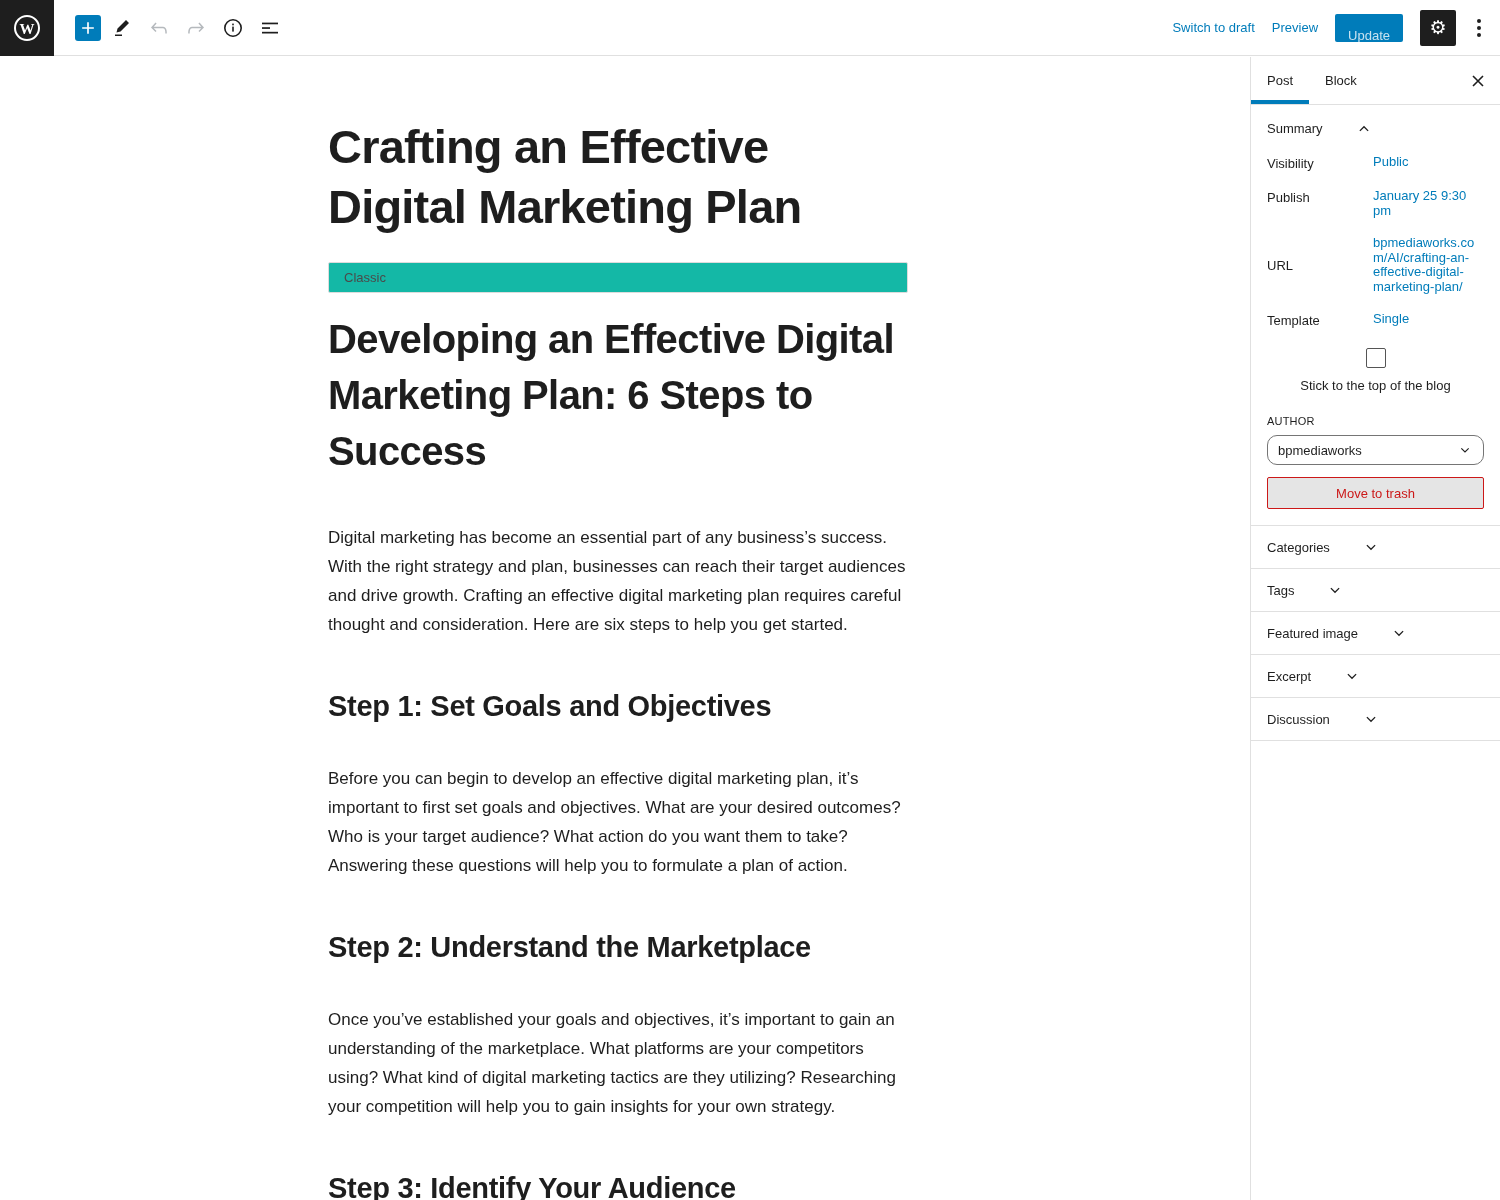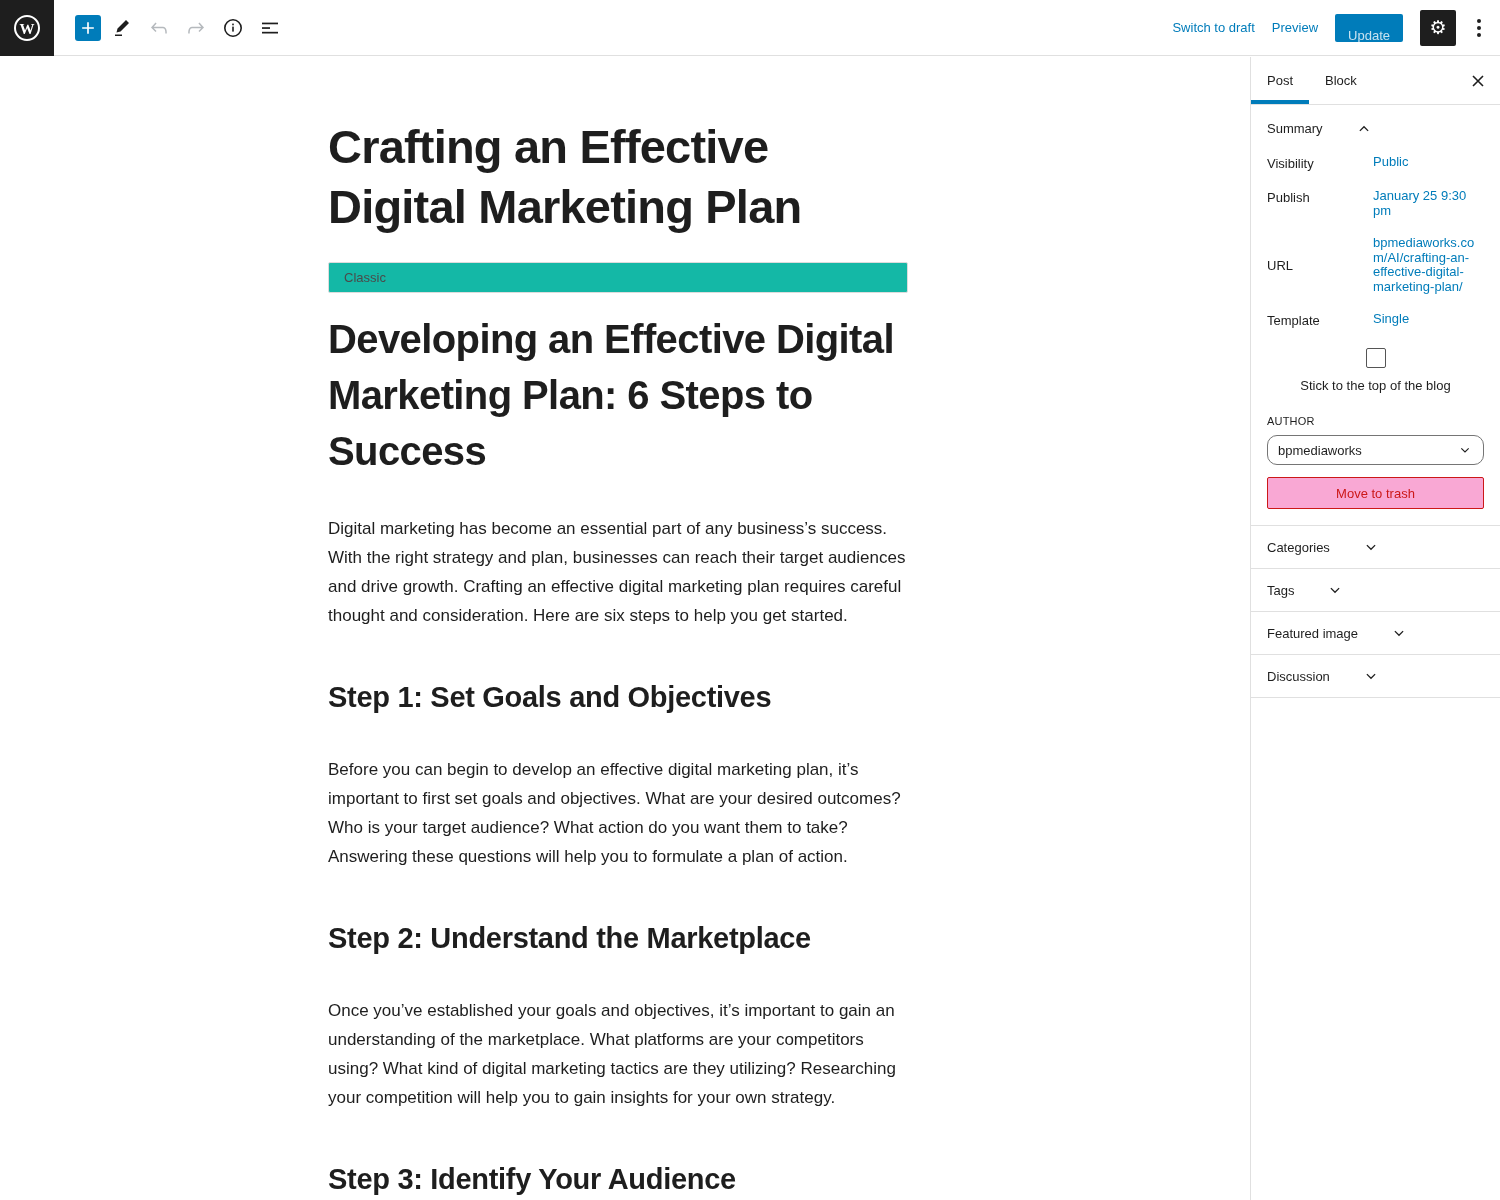--- a/index.html
+++ b/index.html
@@ -29,21 +29,21 @@
   .kebab i { width: 4px; height: 4px; border-radius: 50%; background: #1e1e1e; }
 
   
   .canvas { position: absolute; top: 57px; left: 0; width: 1250px; height: 1143px; overflow: hidden; background: #fff; }
   .content { width: 580px; margin: 60px 0 0 328px; }
   .post-title { font-size: 47px; line-height: 1.28; font-weight: 600; letter-spacing: -0.8px; color: #1e1e1e; cursor: text; }
   .classic-block { margin-top: 25px; height: 31px; background: #14b8a6; border: 1px solid #dcdcdc;
                    border-radius: 2px; display: flex; align-items: center; padding: 0 15px; cursor: pointer; }
   .classic-label { font-size: 13px; color: #4a4a4a; }
   .h2 { font-size: 40px; line-height: 1.4; font-weight: 600; letter-spacing: -0.6px; margin-top: 18px; cursor: text; }
-  .para { font-size: 17px; line-height: 29px; margin-top: 35px; cursor: text; }
+  .para { font-size: 17px; line-height: 29px; margin-top: 44px; cursor: text; }
   .h3 { font-size: 29px; line-height: 1.2; font-weight: 600; letter-spacing: -0.3px; margin-top: 50px; cursor: text; }
   .h3 + .para { margin-top: 40px; }
 
   
   .sidebar { position: absolute; top: 57px; right: 0; width: 250px; height: 1143px; background: #fff;
              border-left: 1px solid #e0e0e0; }
   .tabs { height: 48px; border-bottom: 1px solid #e0e0e0; display: flex; align-items: stretch; position: relative; }
   .tab { padding: 0 16px; display: flex; align-items: center; font-size: 13px; font-weight: 500;
          color: #1e1e1e; cursor: pointer; }
   .tab.active { box-shadow: inset 0 -4px 0 0 #007cba; }
@@ -60,21 +60,21 @@
                text-decoration: none; cursor: pointer; }
   .srow.url-row { align-items: center; }
   .stick-row { display: flex; align-items: center; gap: 10px; margin: 20px 0 0; cursor: pointer; flex-direction: column; }
   .checkbox { width: 20px; height: 20px; border: 1.5px solid #555; border-radius: 2px; background: #fff;
               flex-shrink: 0; cursor: pointer; }
   .stick-label { font-size: 13px; }
   .author-label { margin-top: 22px; font-size: 11px; font-weight: 500; letter-spacing: 0.2px; }
   .author-select { margin-top: 8px; height: 30px; border: 1px solid #757575; border-radius: 10px;
                    display: flex; align-items: center; justify-content: space-between; padding: 0 10px;
                    font-size: 13px; cursor: pointer; background: #fff; }
-  .trash-btn { margin-top: 12px; width: 100%; height: 32px; background: #f9a8d4; border: 1px solid #cc1818;
+  .trash-btn { margin-top: 12px; width: 100%; height: 32px; background: #e5e5e5; border: 1px solid #cc1818;
                border-radius: 2px; color: #cc1818; font-size: 13px; font-family: inherit; cursor: pointer; }
   svg { display: block; }
 </style>
 </head>
 <body>
 
 <div class="app">
 
   <header class="topbar">
     <div class="wp-logo">
@@ -247,20 +247,28 @@
       </div>
       <div class="panel-header">
         <span>Featured image</span>
         <span>
           <svg width="18" height="18" viewBox="0 0 24 24">
               <path d="M6.5 9.5 12 15l5.5-5.5" fill="none" stroke="#1e1e1e" stroke-width="1.7"></path>
             </svg>
         </span>
       </div>
       <div class="panel-header">
+        <span>Excerpt</span>
+        <span>
+          <svg width="18" height="18" viewBox="0 0 24 24">
+              <path d="M6.5 9.5 12 15l5.5-5.5" fill="none" stroke="#1e1e1e" stroke-width="1.7"></path>
+            </svg>
+        </span>
+      </div>
+      <div class="panel-header">
         <span>Discussion</span>
         <span>
           <svg width="18" height="18" viewBox="0 0 24 24">
               <path d="M6.5 9.5 12 15l5.5-5.5" fill="none" stroke="#1e1e1e" stroke-width="1.7"></path>
             </svg>
         </span>
       </div>
     </div>
   </aside>
 

